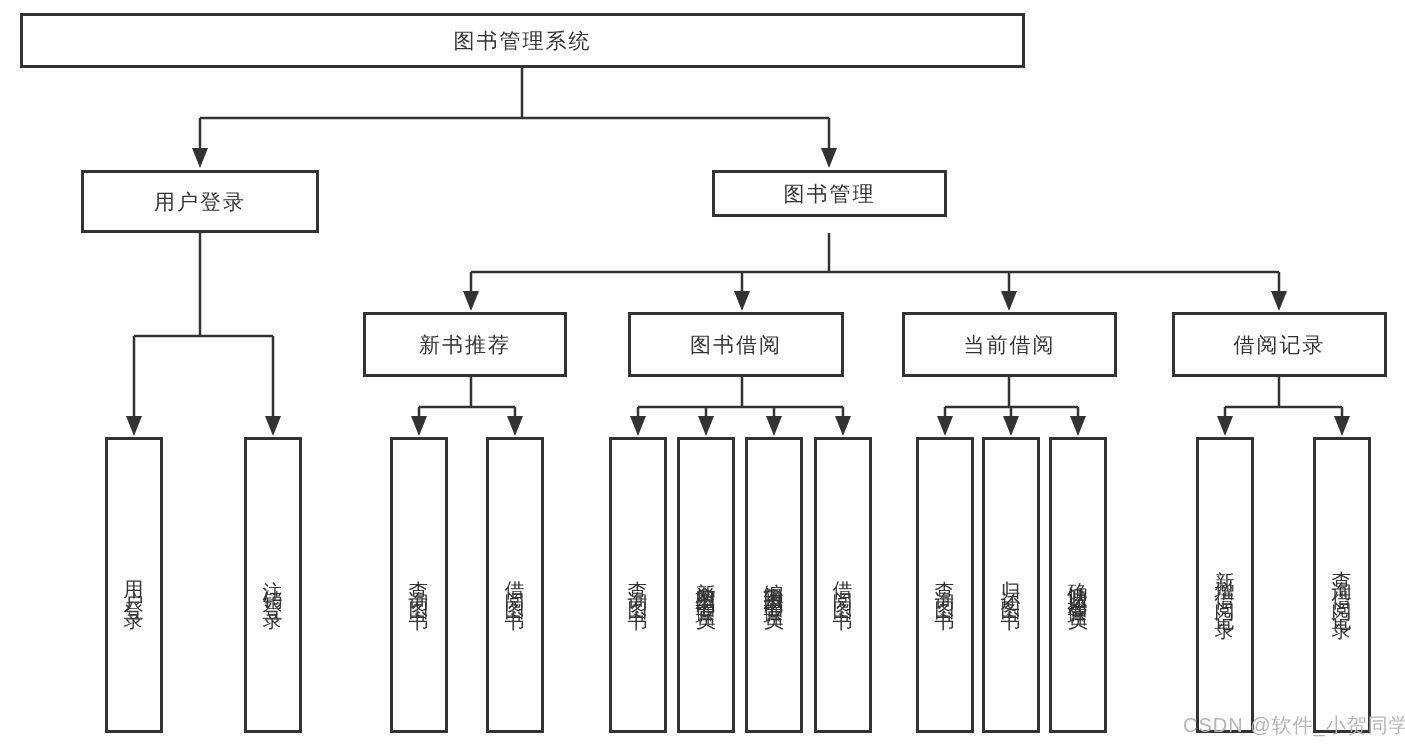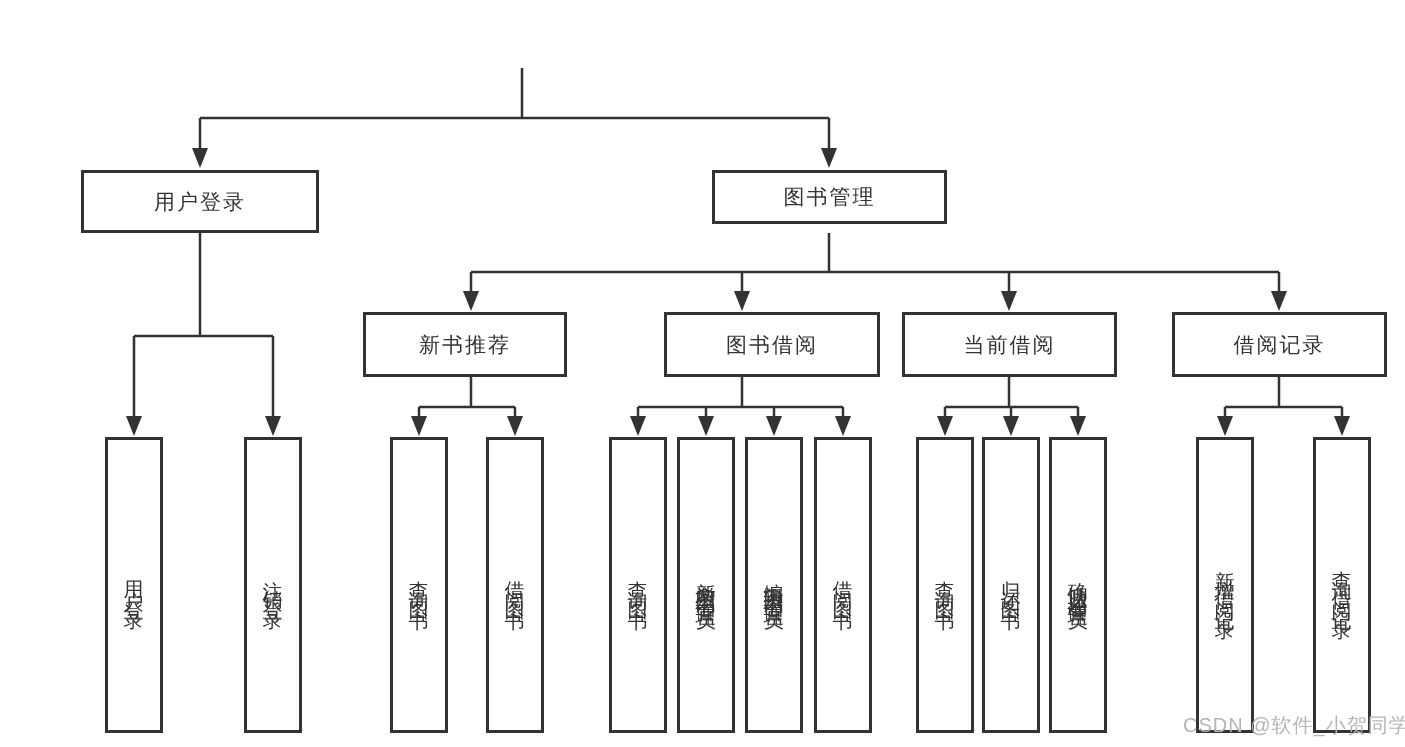--- a/index.html
+++ b/index.html
@@ -77,32 +77,35 @@
       <polygon points="766,416 782,416 774,436"></polygon>
       <polygon points="835,416 851,416 843,436"></polygon>
       <polygon points="937,416 953,416 945,436"></polygon>
       <polygon points="1003,416 1019,416 1011,436"></polygon>
       <polygon points="1070,416 1086,416 1078,436"></polygon>
       <polygon points="1217,416 1233,416 1225,436"></polygon>
       <polygon points="1334,416 1350,416 1342,436"></polygon>
     </g>
   </svg>
 
+  <div class="hbox" style="left:20px;top:13px;width:1005px;height:55px;">
+    <span>图书管理系统</span>
+  </div>
 
   <div class="hbox" style="left:81px;top:170px;width:238px;height:63px;">
     <span>用户登录</span>
   </div>
-  <div class="hbox" style="left:712px;top:170px;width:235px;height:54px;">
+  <div class="hbox" style="left:712px;top:170px;width:235px;height:47px;">
     <span>图书管理</span>
   </div>
 
   <div class="hbox" style="left:363px;top:312px;width:204px;height:65px;justify-content:center;">
     <span>新书推荐</span>
   </div>
-  <div class="hbox" style="left:664px;top:312px;width:216px;height:65px;">
+  <div class="hbox" style="left:628px;top:312px;width:216px;height:65px;">
     <span>图书借阅</span>
   </div>
   <div class="hbox" style="left:1172px;top:312px;width:215px;height:65px;">
     <span>借阅记录</span>
   </div>
   <div class="hbox" style="left:902px;top:312px;width:215px;height:65px;">
     <span>当前借阅</span>
   </div>
 
   <div class="vbox" style="left:105px;top:437px;width:58px;height:296px;">

